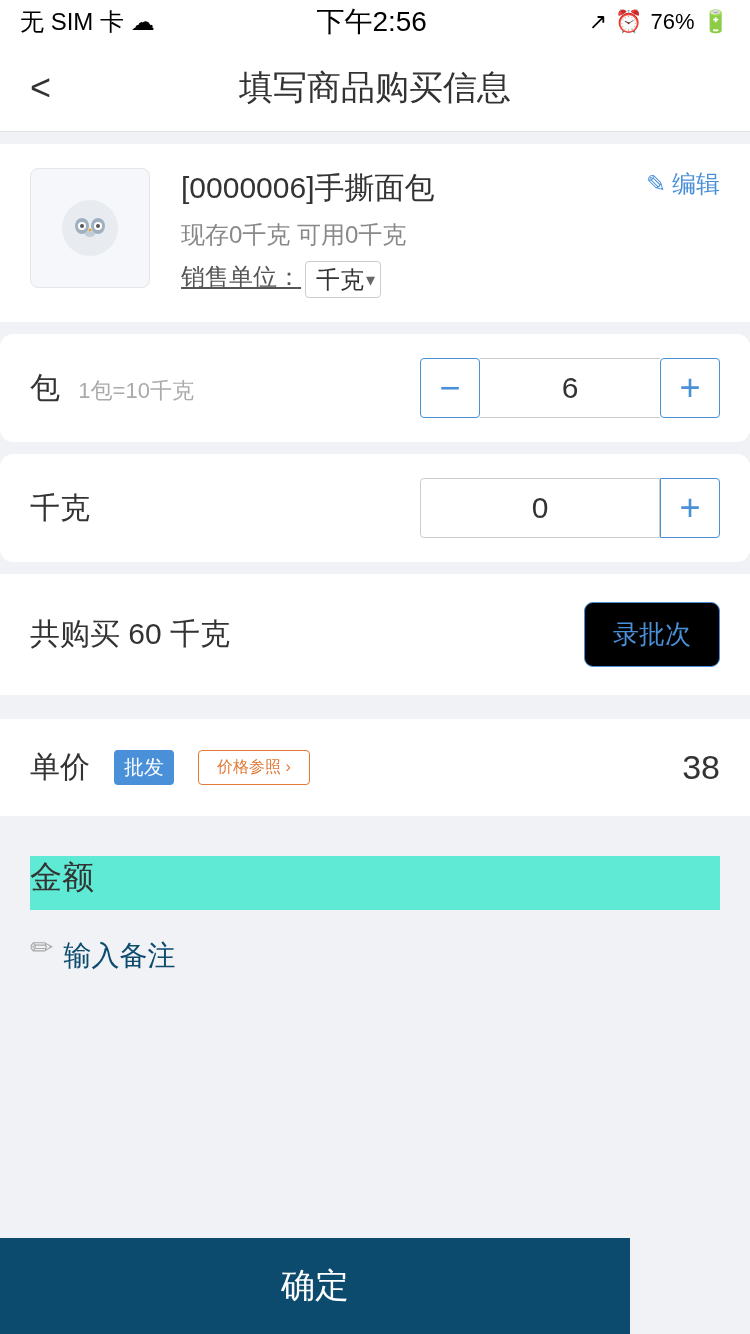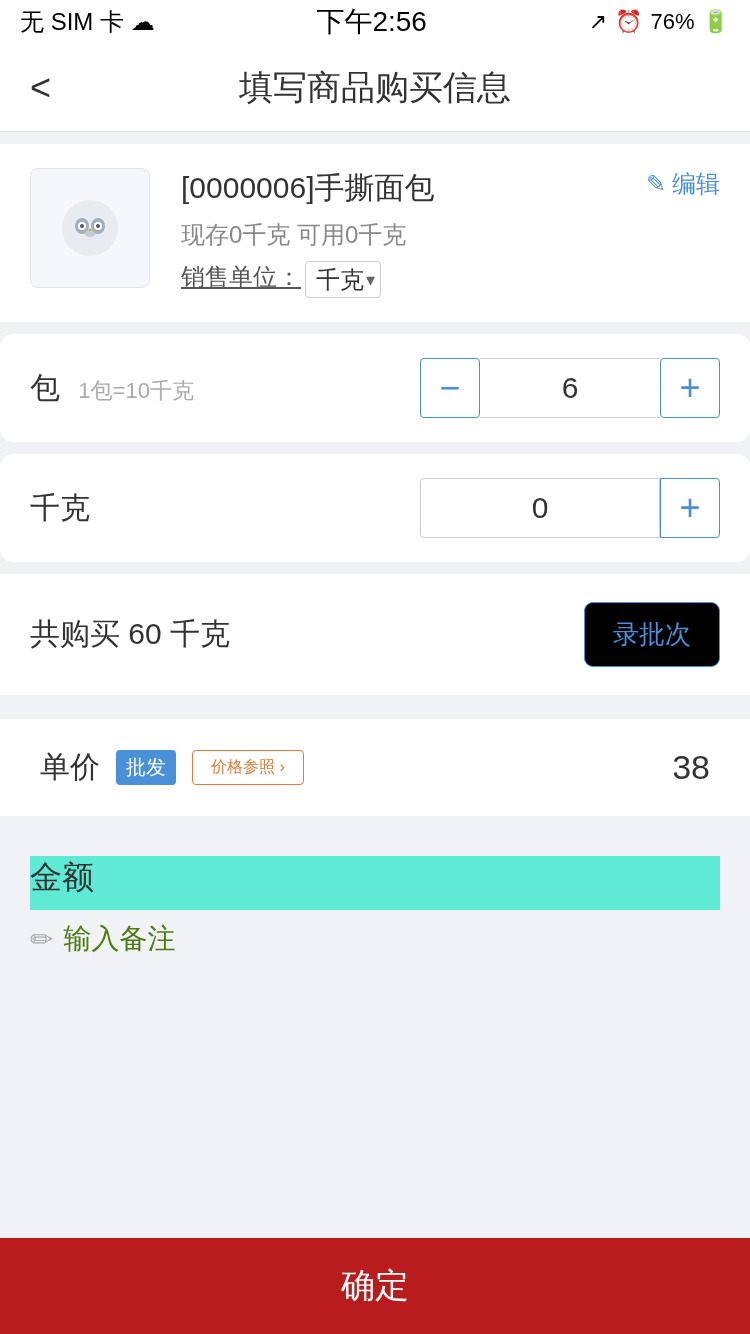--- a/index.html
+++ b/index.html
@@ -233,24 +233,24 @@
       color: #4a90d9;
       background: #000000;
       font-size: 26px;
       padding: 14px 28px;
       border-radius: 9px;
       cursor: pointer;
     }
     .price-row {
       background: #fff;
       margin-top: 12px;
-      padding: 28px 40px;
-      display: flex;
-      align-items: center;
-      gap: 16px;
+      padding: 28px 30px;
+      display: flex;
+      align-items: center;
+      gap: 24px;
     }
     .price-label { font-size: 30px; color: #333; }
     .tag-pifa {
       background: #4a90d9;
       color: #fff;
       font-size: 20px;
       padding: 4px 10px;
       border-radius: 4px;
     }
     .price-ref-btn {
@@ -287,36 +287,36 @@
     }
     .amount-label { font-size: 32px; color: #333; }
     .amount-value { font-size: 40px; color: #333; font-weight: 500; }
     .note-row {
       display: flex;
       align-items: center;
       gap: 10px;
       padding: 10px 0 20px 0;
     }
     .note-icon { font-size: 28px; color: #aaa; }
-    .note-text { font-size: 28px; color: #4d7c0f; }
+    .note-text { font-size: 28px; color: #0c4a6e; margin-top: 17px; }
 
     
     .bottom-spacer {
       background: #f0f2f5;
       height: 240px;
     }
 
     
     .confirm-bar {
       position: fixed;
       bottom: 0;
       left: 0;
-      width: 750px;
+      width: 630px;
       height: 96px;
-      background: #b91c1c;
+      background: #0c4a6e;
       display: flex;
       align-items: center;
       justify-content: center;
       cursor: pointer;
     }
     .confirm-text {
       font-size: 34px;
       color: #fff;
       font-weight: 500;
     }

